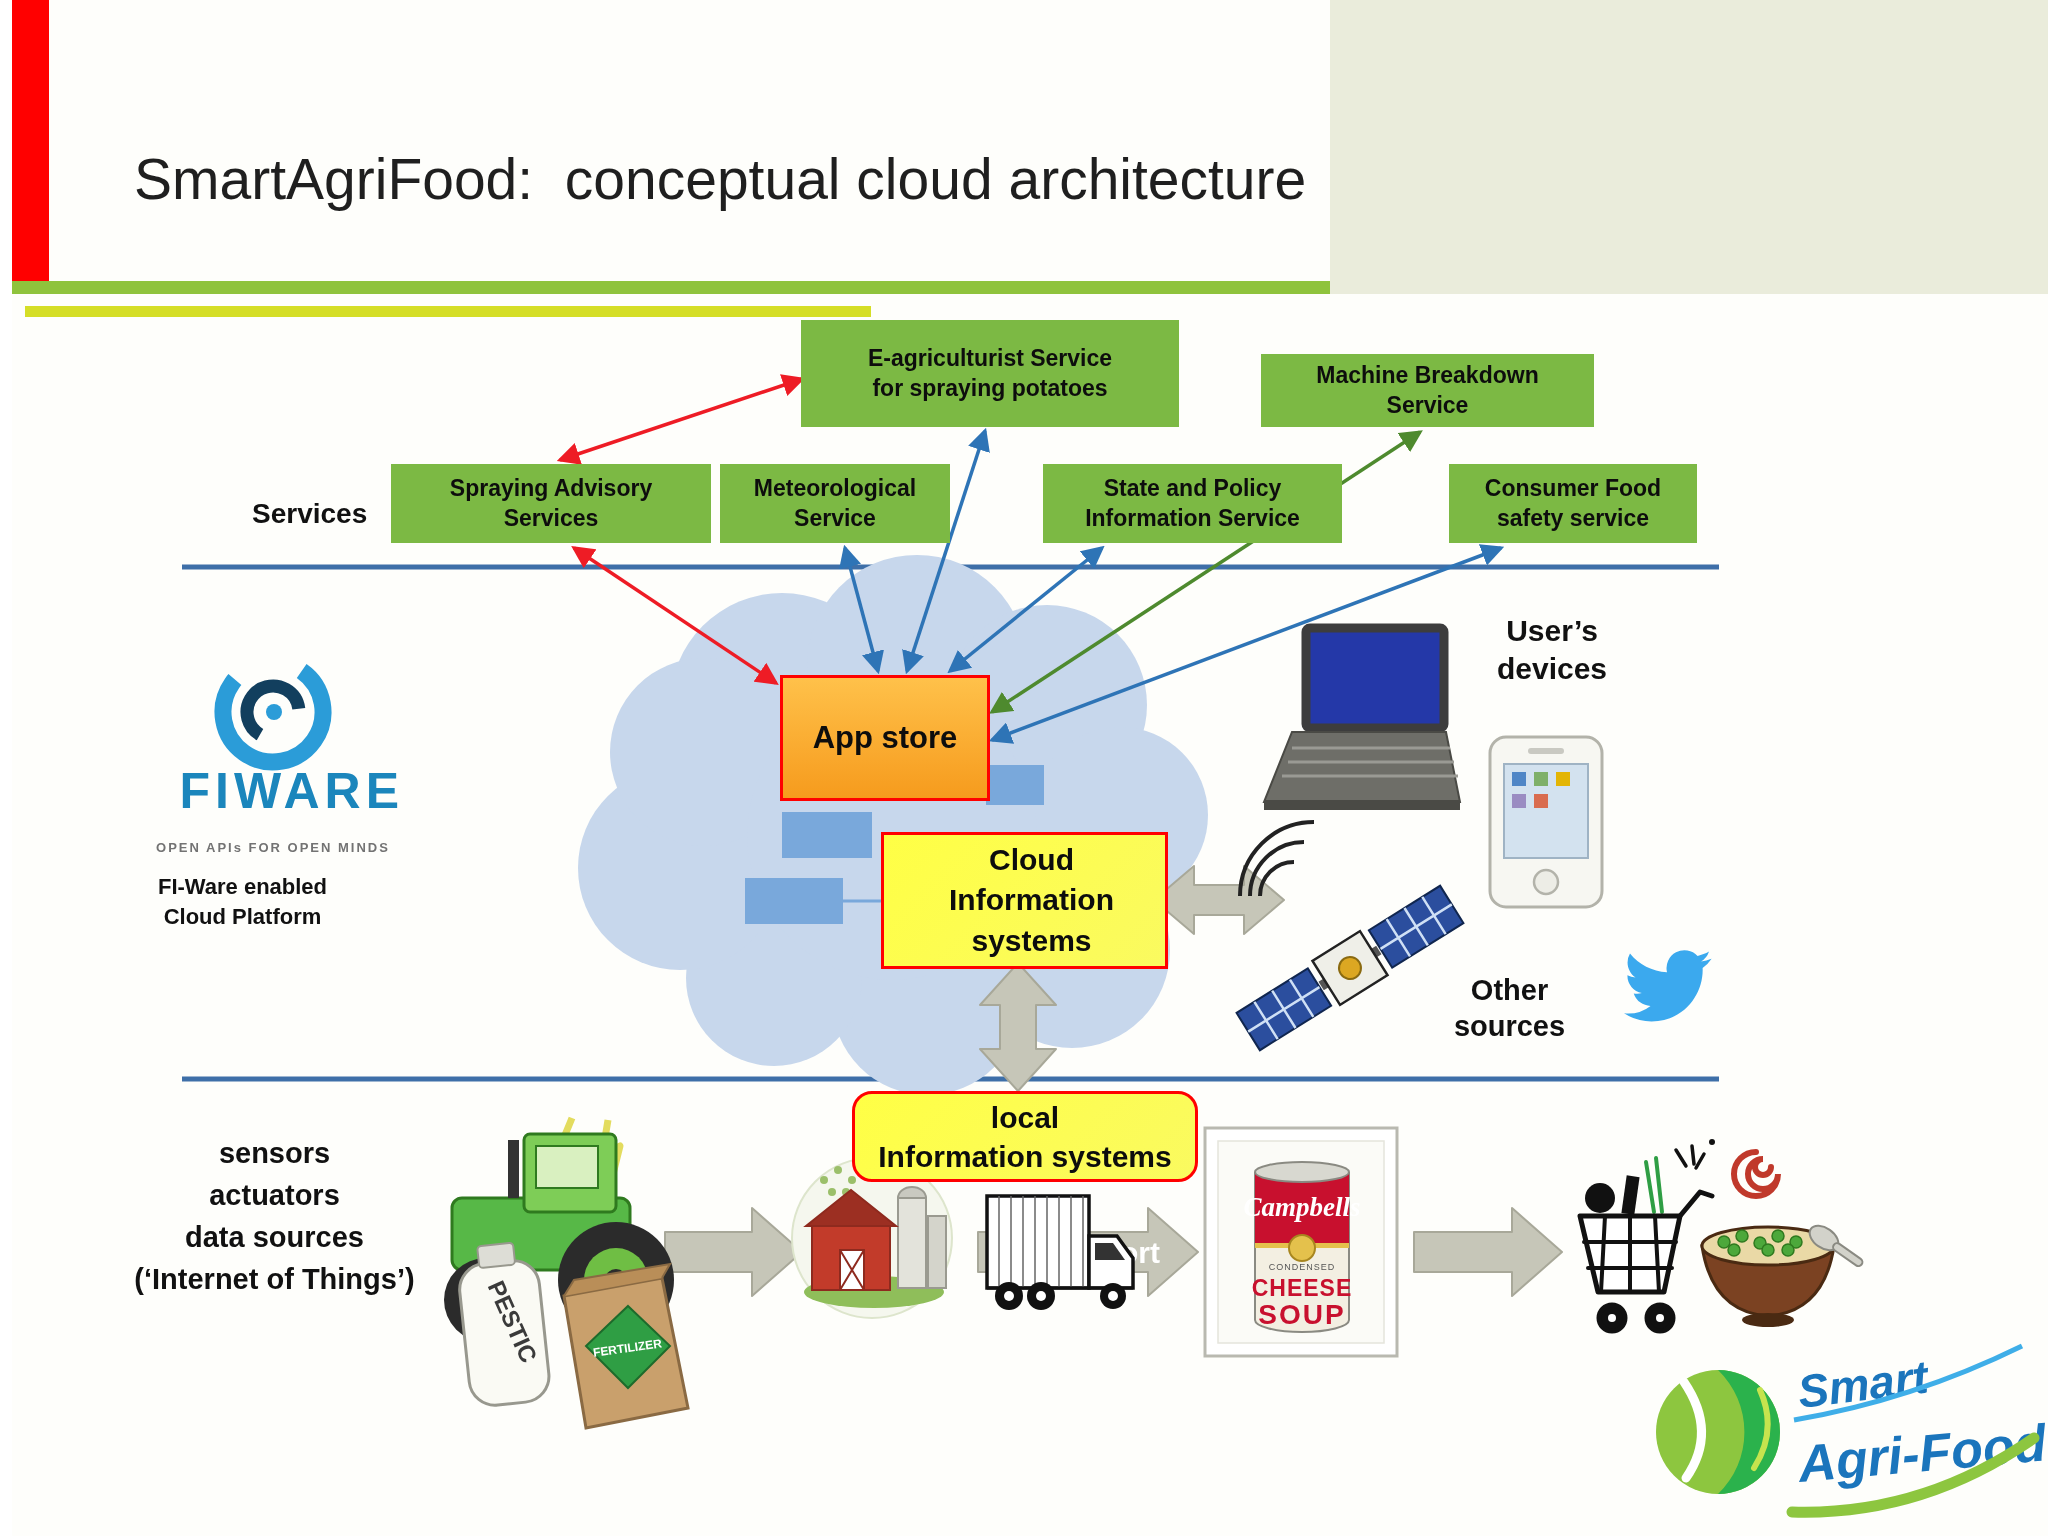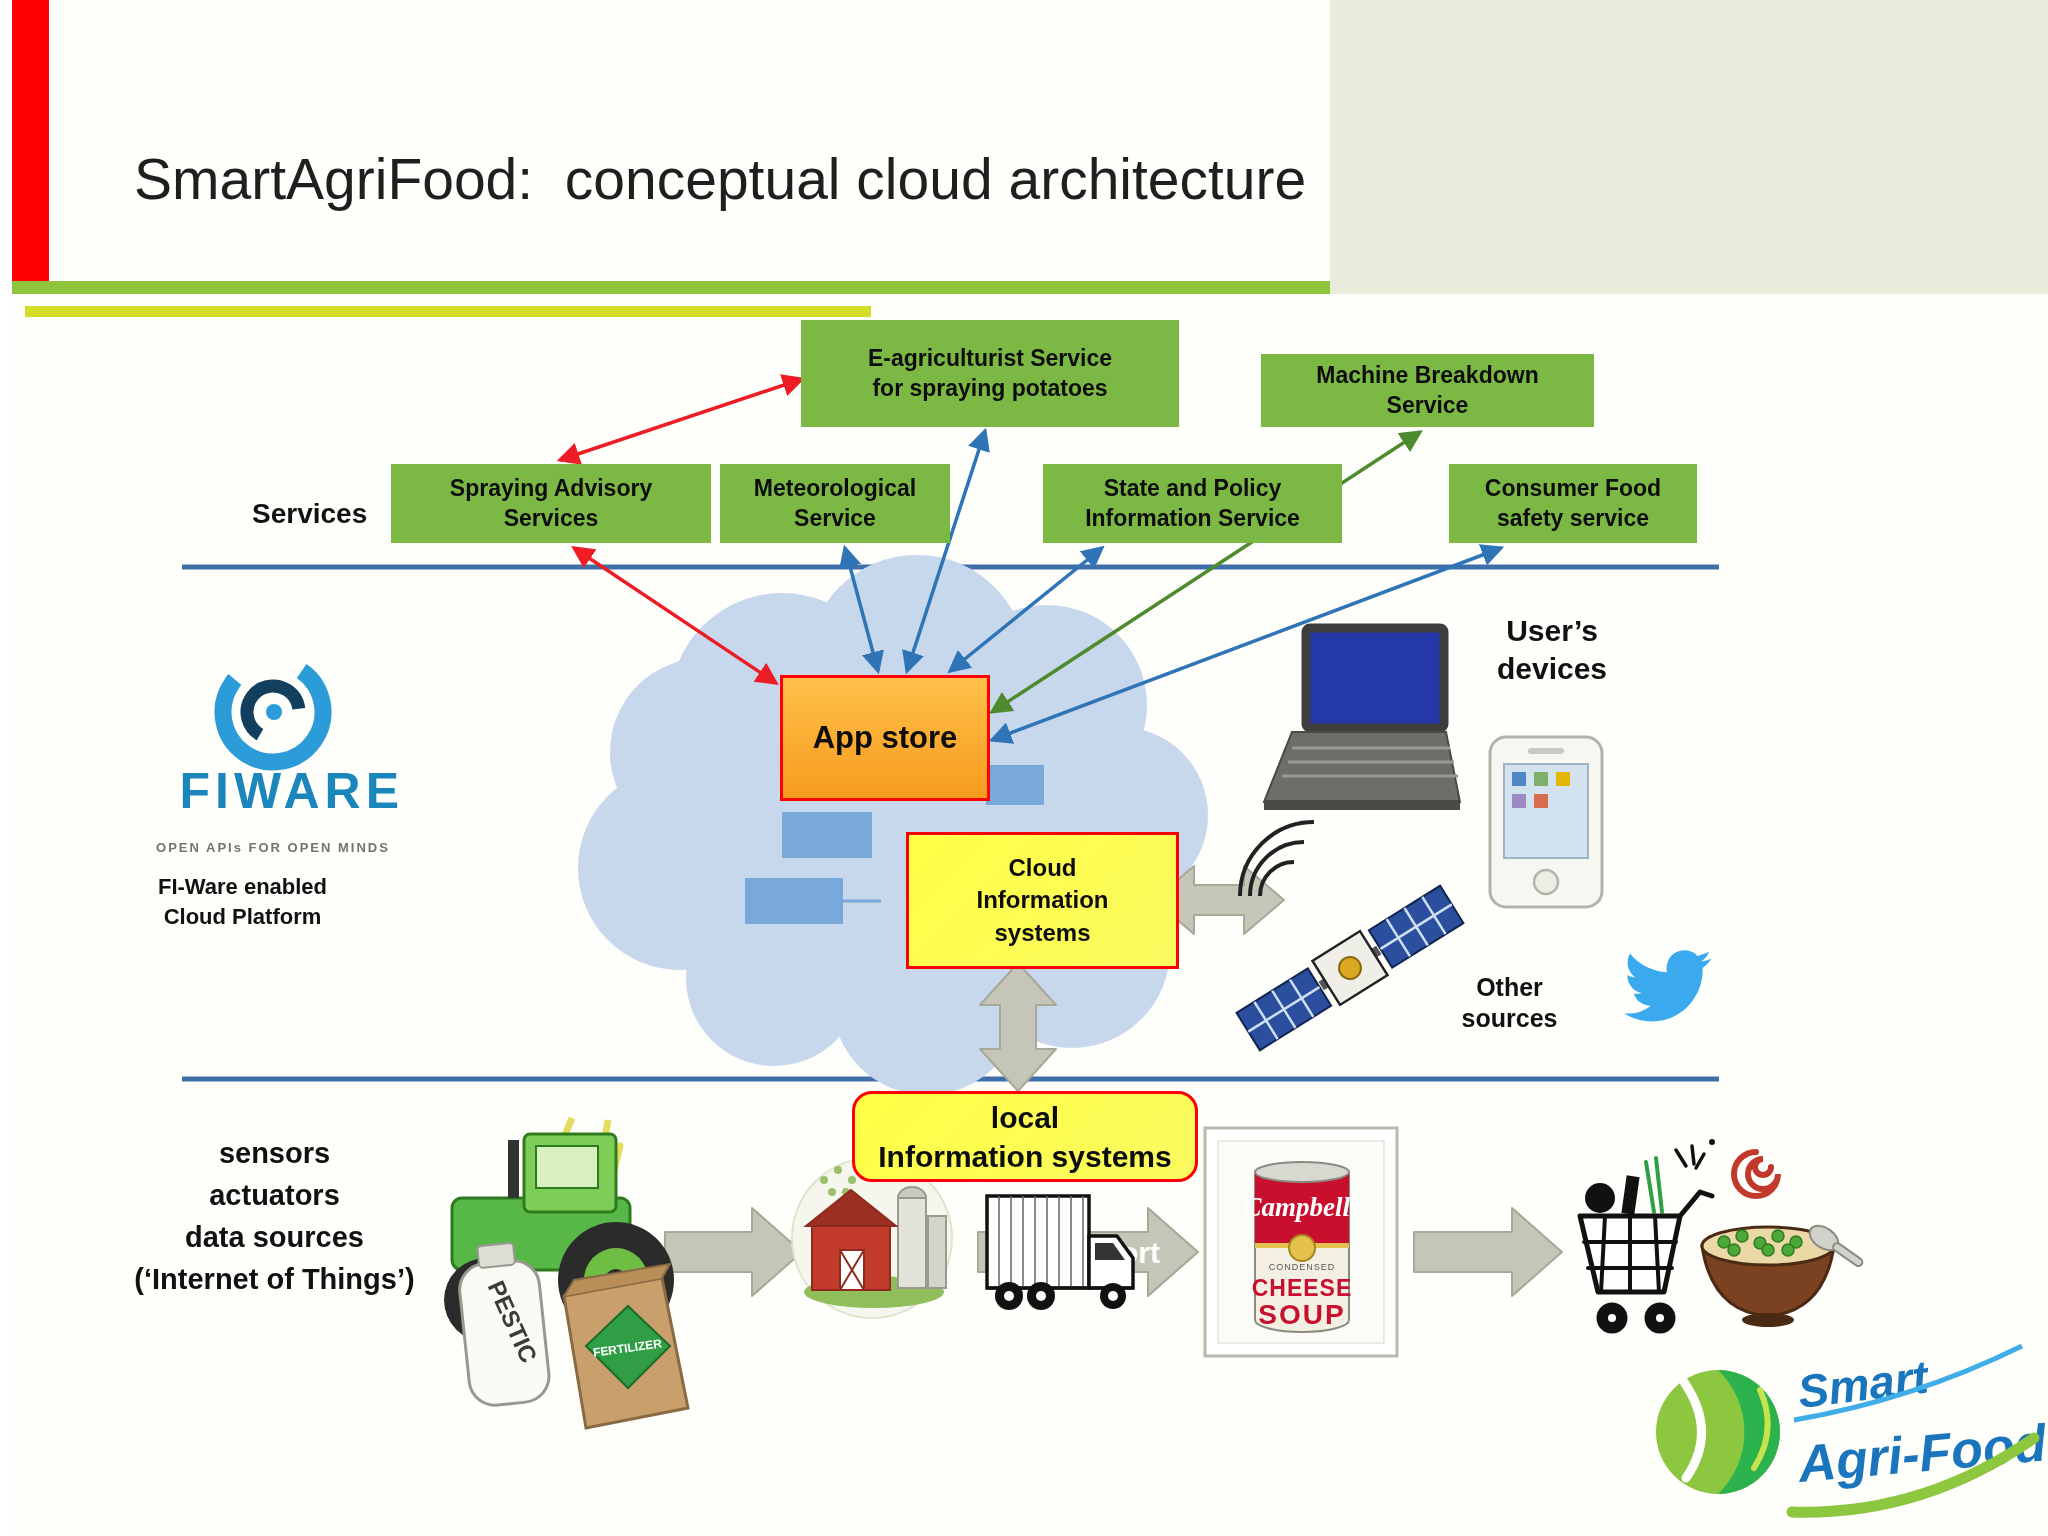--- a/index.html
+++ b/index.html
@@ -11,26 +11,26 @@
   .bar-green{left:0;top:281px;width:1318px;height:13px;background:#8FC33C;}
   .bar-lime{left:13px;top:306px;width:846px;height:11px;background:#D5DE26;}
   .title{left:122px;top:146px;font-size:57px;color:#1f1f1f;white-space:pre;}
   .fbox{display:flex;align-items:center;justify-content:center;text-align:center;
         font-weight:bold;color:#0d0d0d;white-space:pre-line;}
   .svc{background:#7CB944;font-size:23px;line-height:1.3;}
   .appstore{left:768px;top:675px;width:204px;height:120px;
             background:linear-gradient(180deg,#FFC14A,#F69B1D);
             border:3px solid #FF0000;font-size:31px;}
   .yellowbox{background:linear-gradient(135deg,#FFFF45,#FAFA60);border:3px solid #FF0000;}
-  .cloudinfo{left:894px;top:832px;width:267px;height:131px;font-size:24px;line-height:1.35;}
+  .cloudinfo{left:869px;top:832px;width:267px;height:131px;font-size:30px;line-height:1.35;padding-left:14px;}
   .localinfo{left:840px;top:1091px;width:340px;height:85px;font-size:30px;line-height:1.3;border-radius:20px;}
   .lbl{position:absolute;font-weight:bold;color:#111;white-space:pre-line;text-align:center;}
   .services-lbl{left:240px;top:498px;width:140px;font-size:28px;text-align:left;}
   .users{left:1455px;top:612px;width:170px;font-size:30px;line-height:1.25;}
-  .others{left:1415px;top:972px;width:165px;font-size:25px;line-height:1.25;}
+  .others{left:1415px;top:972px;width:165px;font-size:29px;line-height:1.25;}
   .iot{left:60px;top:1132px;width:405px;font-size:29px;line-height:1.45;}
   .fiware-cap{left:73px;top:872px;width:315px;font-size:22px;line-height:1.35;}
   .fiware-word{left:130px;top:762px;width:262px;text-align:right;font-size:50px;
                letter-spacing:5px;color:#1B86BC;font-weight:bold;}
   .fiware-tag{left:118px;top:840px;width:286px;text-align:center;font-size:13px;
               letter-spacing:2px;color:#737373;font-weight:bold;}
   svg.overlay{position:absolute;left:0;top:0;font-family:"Liberation Sans",sans-serif;}
 </style>
 </head>
 <body>

